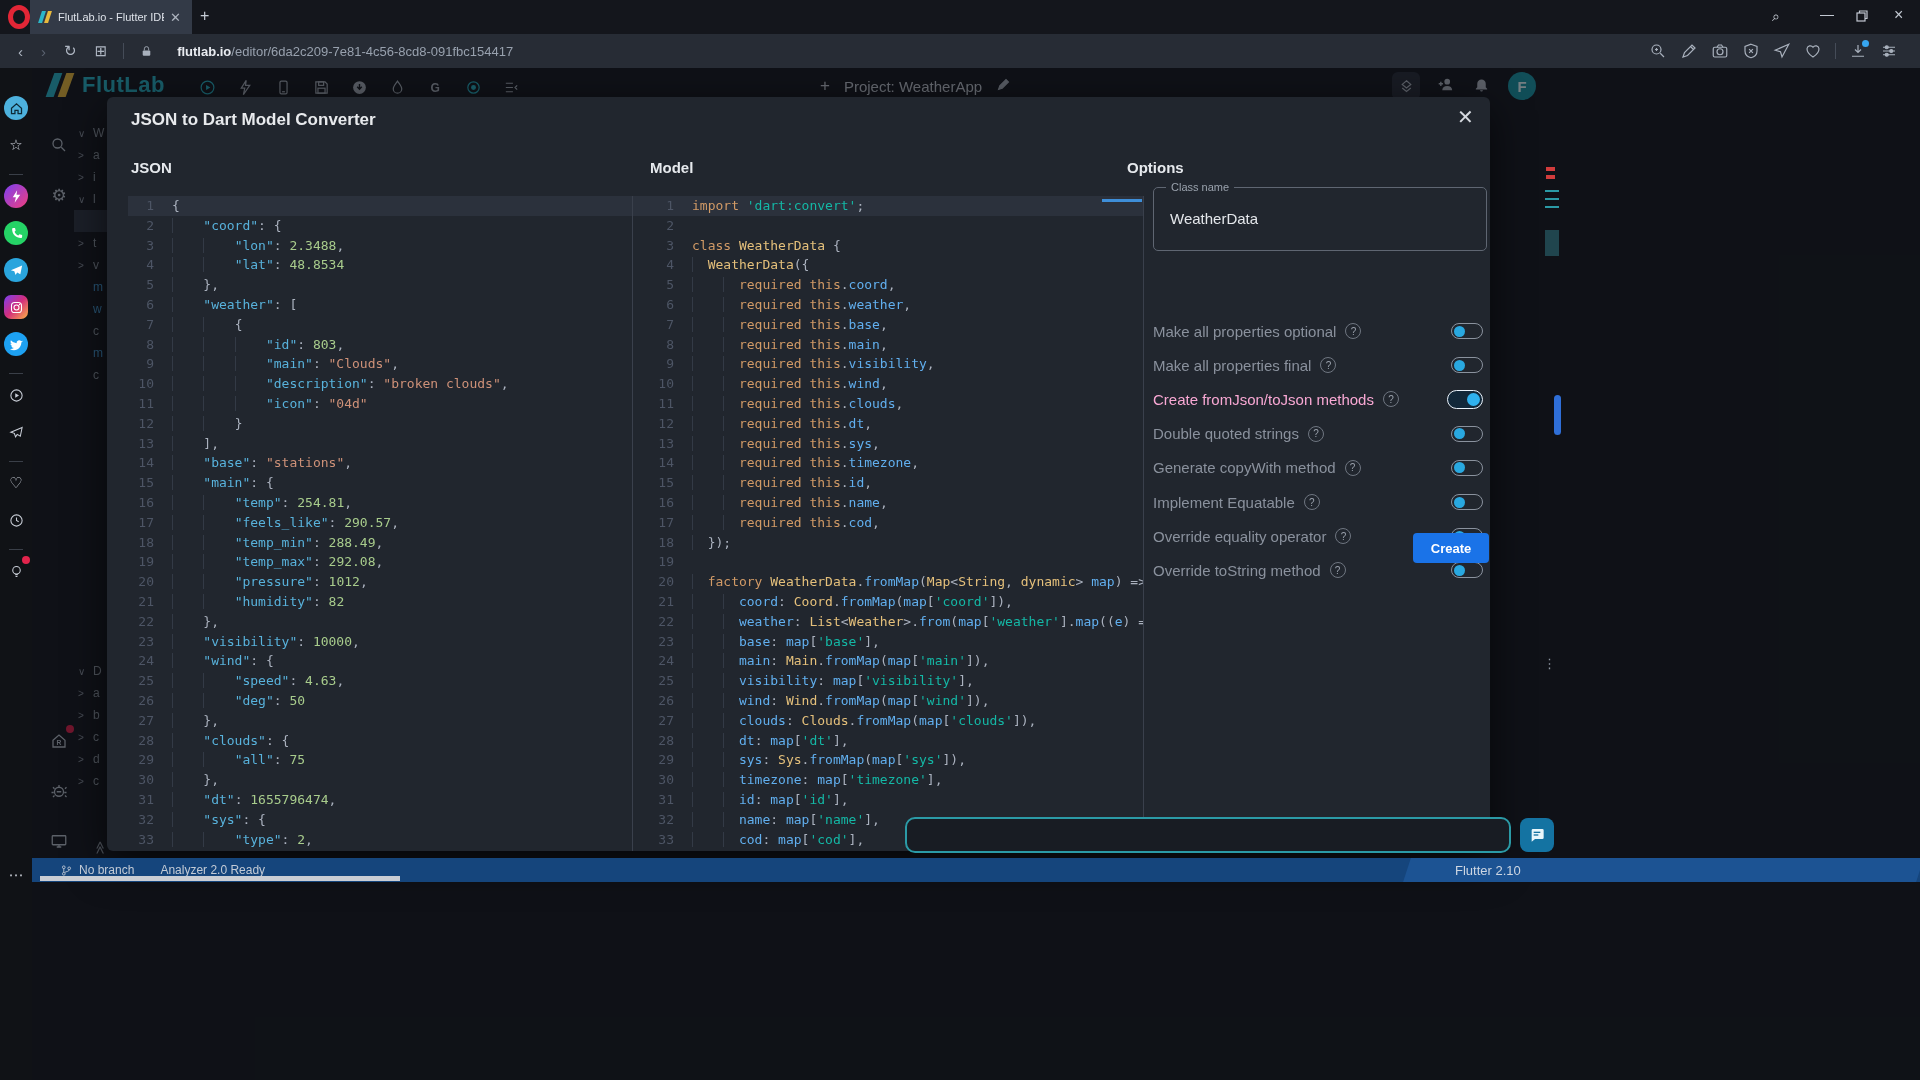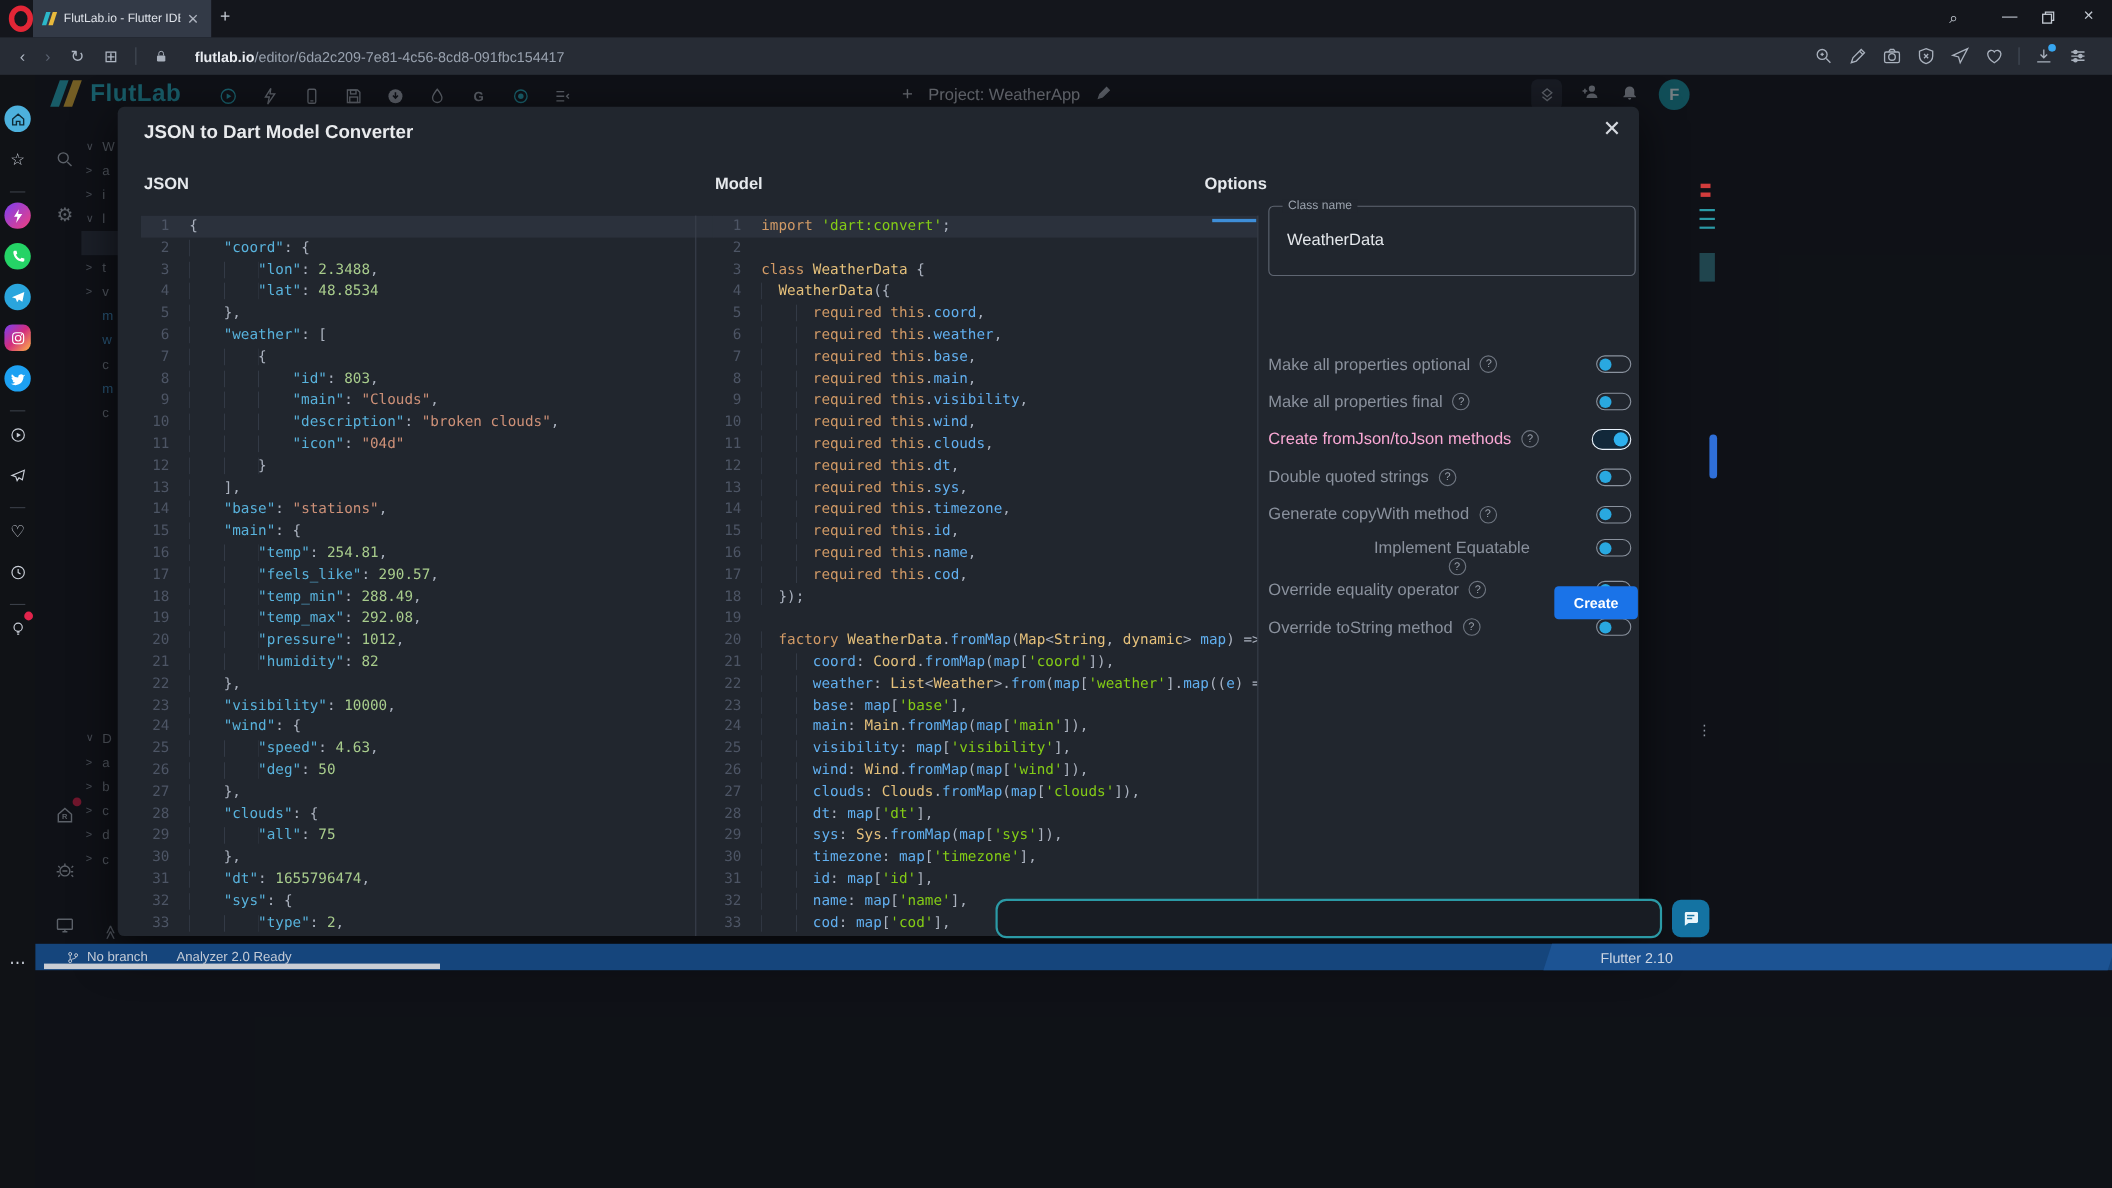--- a/index.html
+++ b/index.html
@@ -98,21 +98,21 @@
   .panel-h { position:absolute; top:62px; font-size:15px; font-weight:700; color:#e6e9ed; }
   .codewrap { position:absolute; top:99px; height:655px; overflow:hidden; }
   #json-code { left:21px; width:521px; }
   #model-code { left:541px; width:495px; }
   .cline { display:flex; height:19.8px; line-height:19.8px; font-family:"DejaVu Sans Mono", monospace; font-size:13px; white-space:pre; }
   .cline.hl { background:#2b313c; }
   .ln { width:26px; text-align:right; color:#4d5565; flex:0 0 26px; }
   .lt { margin-left:18px; }
   .tk-pn { color:#abb2bf; } .tk-ky { color:#58b2dc; } .tk-st { color:#ce9178; }
   .tk-nu { color:#a8cc8c; } .tk-kw { color:#d19a66; } .tk-ty { color:#e5c07b; }
-  .tk-id { color:#61afef; } .tk-sg { color:#84cc16;text-align:right; }
+  .tk-id { color:#61afef; } .tk-sg { color:#14b8a6;text-align:right; }
   .tk-ws { background-image:repeating-linear-gradient(to right, #333a46 0, #333a46 1px, transparent 1px, transparent 4ch); }
   .panel-div { position:absolute; top:99px; width:1px; height:655px; background:#3a404c; }
   #scroll-dash { position:absolute; left:995px; top:102px; width:40px; height:3px; background:#3e8ed8; }
 
   
   #opt-col { position:absolute; left:1046px; top:62px; width:334px; }
   #class-fieldset { position:absolute; left:0; top:28px; width:334px; height:64px; border:1px solid #5f6672; border-radius:5px; }
   #class-label { position:absolute; left:12px; top:-7px; background:#21262e; padding:0 5px; font-size:11px; color:#9aa2ad; }
   #class-value { position:absolute; left:16px; top:22px; font-size:15px; color:#e4e7eb; }
   .opt-row { position:absolute; left:0; width:334px; height:24px; display:flex; align-items:center; }
@@ -487,21 +487,21 @@
         <rect x="7" y="11" width="7" height="2" fill="#1473a2"></rect>
       </svg>
   </div>
 
   <div class="abs" id="modal">
     <div id="modal-title">JSON to Dart Model Converter</div>
     <div id="modal-close">✕</div>
 
     <div class="panel-h" style="left:24px">JSON</div>
     <div class="panel-h" style="left:543px">Model</div>
-    <div class="panel-h" style="left:988px">Options</div>
+    <div class="panel-h" style="left:1020px">Options</div>
 
     <div class="codewrap" id="json-code">
         <div class="cline hl"><span class="ln">1</span><span class="lt"><span class="tk-pn">{</span></span></div>
         <div class="cline"><span class="ln">2</span><span class="lt"><span class="tk-ws">    </span><span class="tk-ky">"coord"</span><span class="tk-pn">: {</span></span></div>
         <div class="cline"><span class="ln">3</span><span class="lt"><span class="tk-ws">        </span><span class="tk-ky">"lon"</span><span class="tk-pn">: </span><span class="tk-nu">2.3488</span><span class="tk-pn">,</span></span></div>
         <div class="cline"><span class="ln">4</span><span class="lt"><span class="tk-ws">        </span><span class="tk-ky">"lat"</span><span class="tk-pn">: </span><span class="tk-nu">48.8534</span></span></div>
         <div class="cline"><span class="ln">5</span><span class="lt"><span class="tk-ws">    </span><span class="tk-pn">},</span></span></div>
         <div class="cline"><span class="ln">6</span><span class="lt"><span class="tk-ws">    </span><span class="tk-ky">"weather"</span><span class="tk-pn">: [</span></span></div>
         <div class="cline"><span class="ln">7</span><span class="lt"><span class="tk-ws">        </span><span class="tk-pn">{</span></span></div>
         <div class="cline"><span class="ln">8</span><span class="lt"><span class="tk-ws">            </span><span class="tk-ky">"id"</span><span class="tk-pn">: </span><span class="tk-nu">803</span><span class="tk-pn">,</span></span></div>
@@ -604,21 +604,21 @@
               <span class="knob"></span>
             </span>
           </div>
           <div class="opt-row" style="top: 296.8px;">
             <span class="opt-label">Generate copyWith method</span>
             <span class="q-ic">?</span>
             <span class="switch">
               <span class="knob"></span>
             </span>
           </div>
-          <div class="opt-row" style="top: 331px; flex-direction: column;">
+          <div class="opt-row" style="top: 331px;">
             <span class="opt-label">Implement Equatable</span>
             <span class="q-ic">?</span>
             <span class="switch">
               <span class="knob"></span>
             </span>
           </div>
           <div class="opt-row" style="top: 365.2px;">
             <span class="opt-label">Override equality operator</span>
             <span class="q-ic">?</span>
             <span class="switch">

